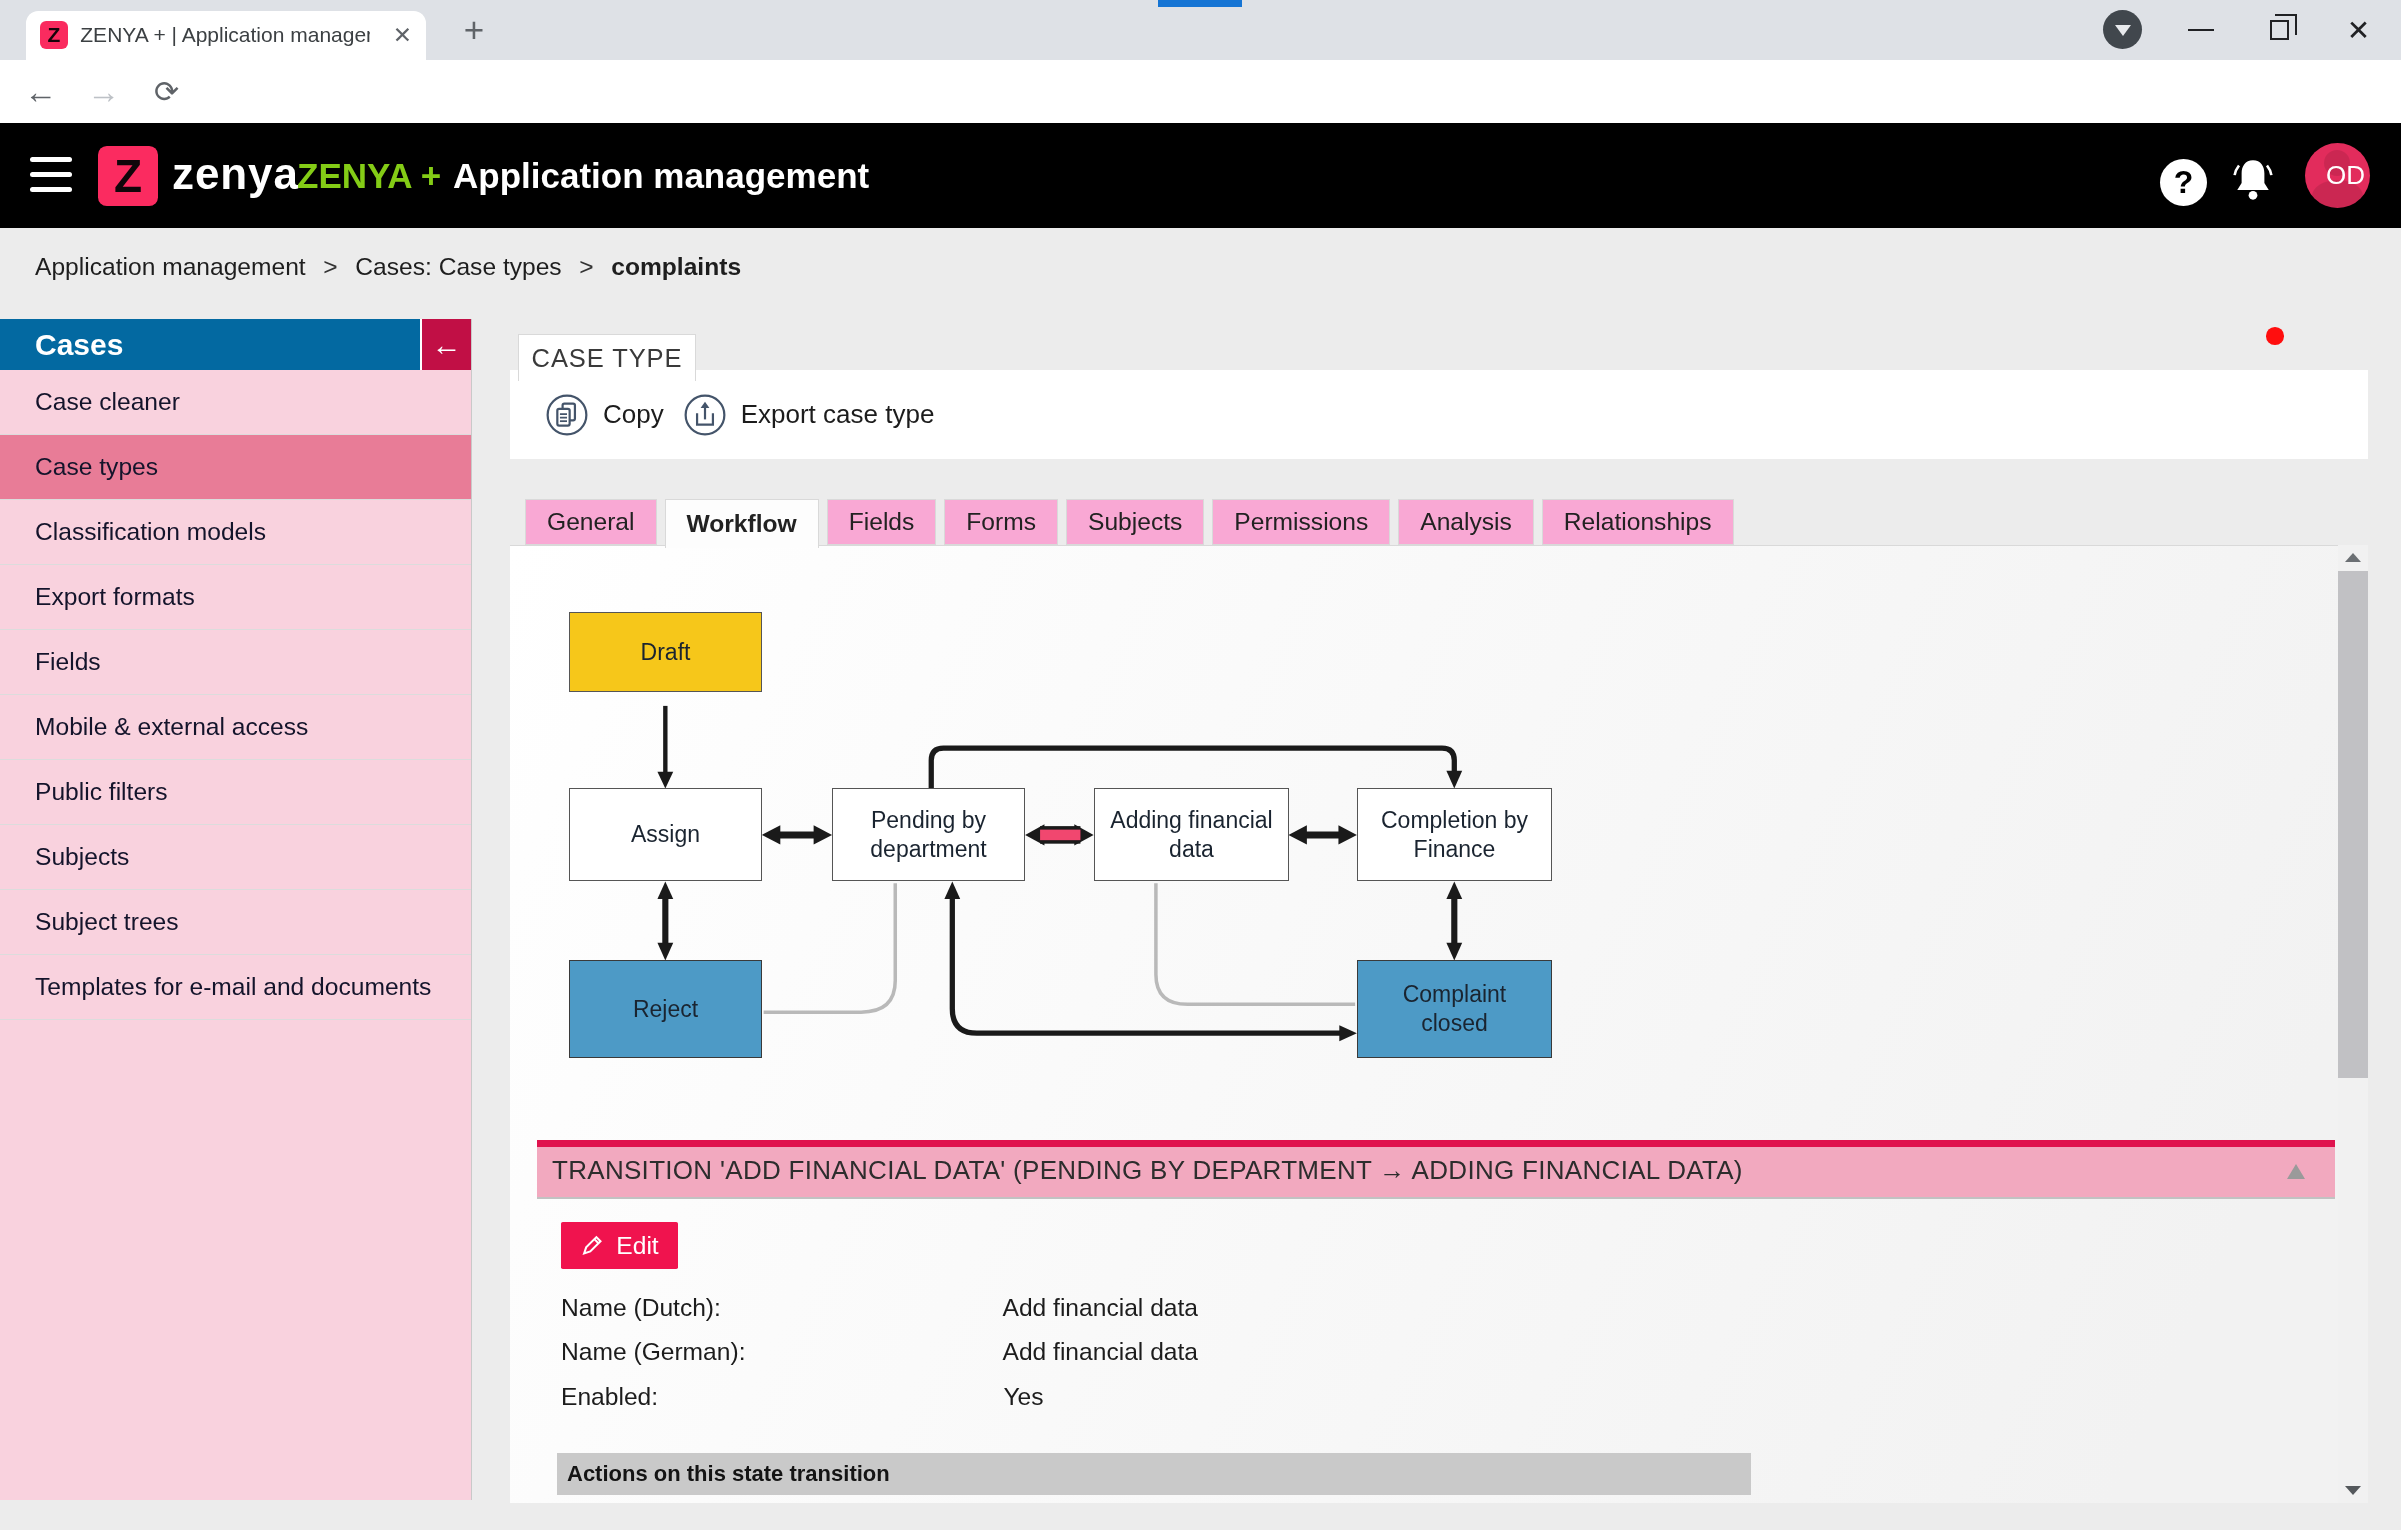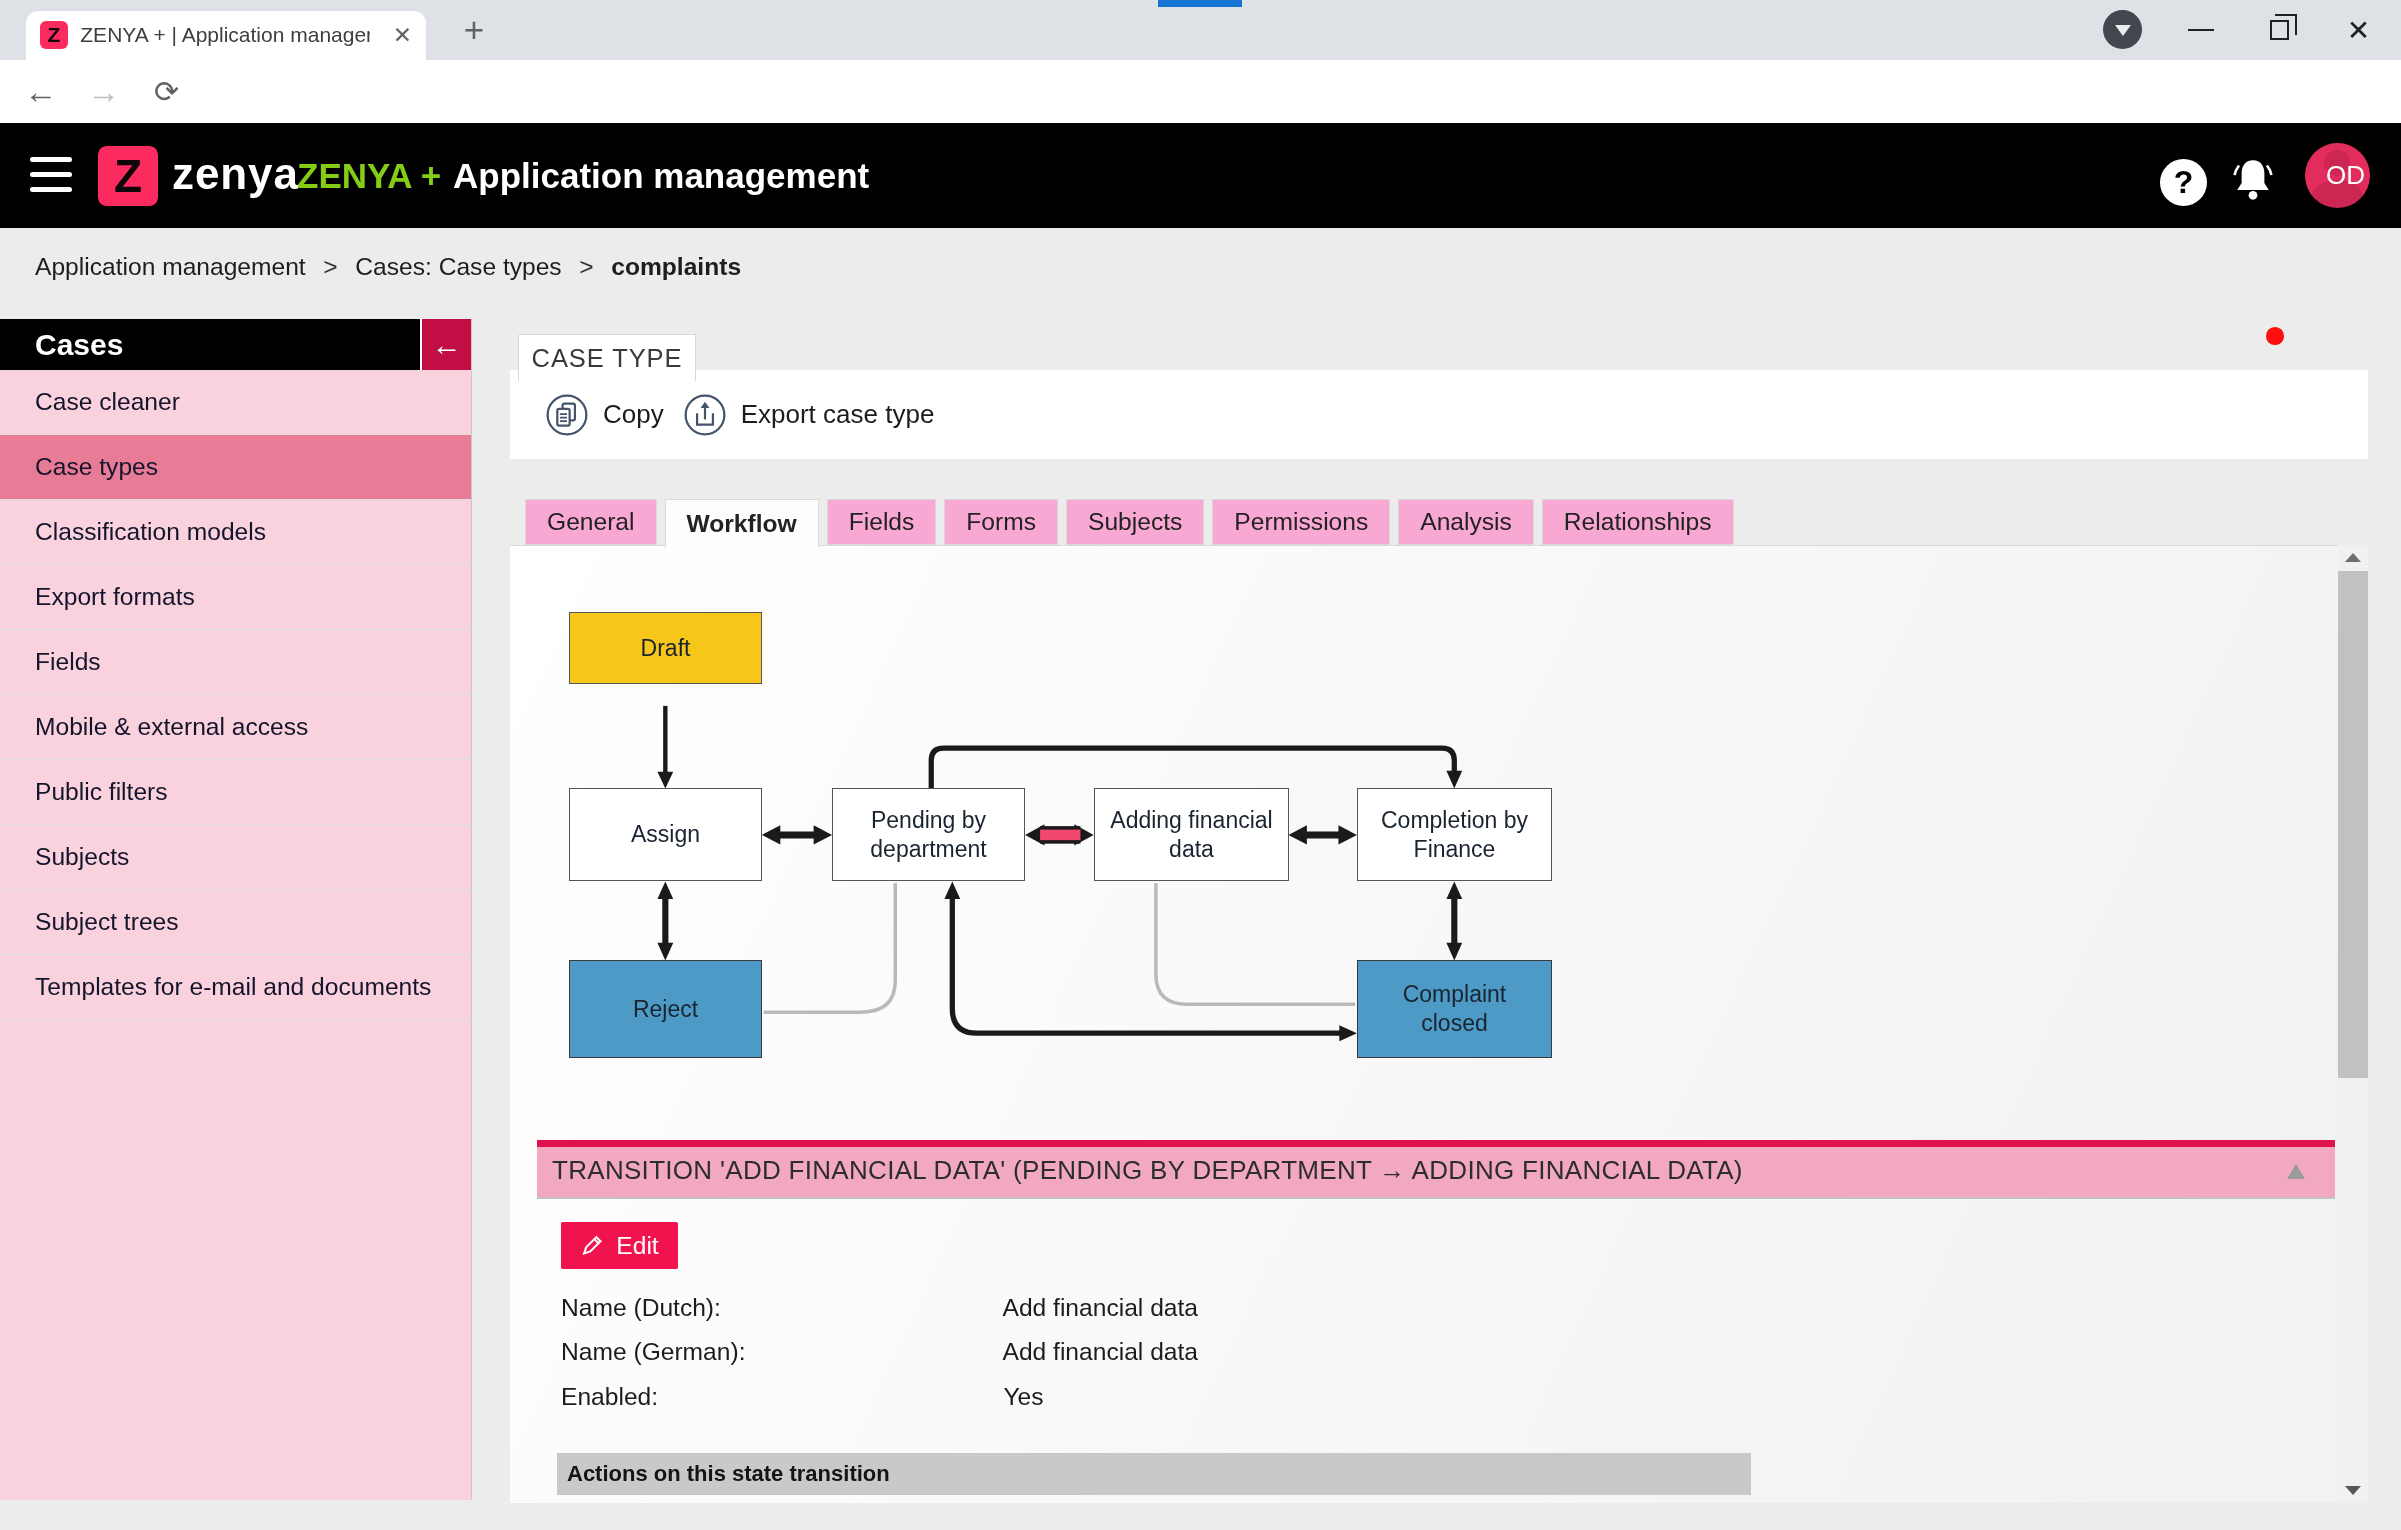--- a/index.html
+++ b/index.html
@@ -87,21 +87,21 @@
   .user-avatar::after { content:""; position:absolute; left:7px; top:37px; width:51px; height:32px; border-radius:50% 50% 0 0; background:rgba(0,0,0,0.10); }
   .user-avatar b { position:relative; z-index:1; font-weight:400;margin-left:16px; }
 
   
   .breadcrumb { position:absolute; left:35px; top:249px; height:35px; display:flex; align-items:center; font-size:24.6px; color:#1e1e1e; }
   .breadcrumb .sep { margin:0 17.6px; color:#333; }
   .crumb-last { font-weight:700; }
 
   
   .sidebar { position:absolute; left:0; top:319px; width:472px; border-right:1.8px solid #C9C9C9; }
-  .sidebar-header { position:relative; height:51px; background:#000000; color:#fff; font-size:30px; font-weight:700;
+  .sidebar-header { position:relative; height:51px; background:#0369a1; color:#fff; font-size:30px; font-weight:700;
                     line-height:51px; padding-left:35px; }
   .collapse-btn { position:absolute; right:0; top:0; width:51px; height:51px; background:#C10F45; border-left:2.6px solid #fff;
                   display:flex; align-items:center; justify-content:center; color:#fff; font-size:30px; }
   .collapse-btn::before { content:"←"; }
   .side-item { height:65px; line-height:63px; padding-left:35px; background:#F9D2DE; font-size:24.6px; color:#14142B;
                border-bottom:1.8px solid #DCDCDC; white-space:nowrap; overflow:hidden; }
   .side-item.selected { background:#E87C97; }
   .side-filler { height:480px; background:#F9D2DE; }
 
   
@@ -117,21 +117,21 @@
          padding:0 21px; font-size:24.6px; color:#222; }
   .tab.active { font-weight:700; height:49px; border-bottom:none; background:#fdfdfd; }
 
   .content-panel { position:absolute; left:510px; top:545px; width:1828px; height:958px;
                    background:linear-gradient(115deg, #FFFFFF 0%, #F2F2F2 90%); border-top:1.8px solid #D9D9D9; z-index:1; }
   .flow-svg { position:absolute; left:0; top:0; }
   .node { position:absolute; border:1.8px solid #555; display:flex; align-items:center; justify-content:center;
           text-align:center; font-size:23px; color:#1A2430; padding:0 10.5px; line-height:1.25; background:#fff; }
   .node.yellow { background:#F6C71A; }
   .node.blue { background:#4D9AC6; border-color:#3a3a3a; }
-  .n-draft { left:59px; top:66px; width:193px; height:72px; }
+  .n-draft { left:59px; top:66px; width:193px; height:80px; }
   .n-assign { left:59px; top:242px; width:193px; height:93px; }
   .n-pending { left:322px; top:242px; width:193px; height:93px; }
   .n-adding { left:584px; top:242px; width:195px; height:93px; }
   .n-completion { left:847px; top:242px; width:195px; height:93px; }
   .n-reject { left:59px; top:414px; width:193px; height:98px; }
   .n-closed { left:847px; top:414px; width:195px; height:98px; }
 
   .banner { position:absolute; left:27px; top:594px; width:1798px; height:59px; background:#F2A9BF;
             border-top:7px solid #E0124E; border-bottom:2.6px solid #C2C2C2; }
   .banner-title { padding-left:15px; line-height:47px; font-size:26px; font-weight:500; color:#2d2d2d;

